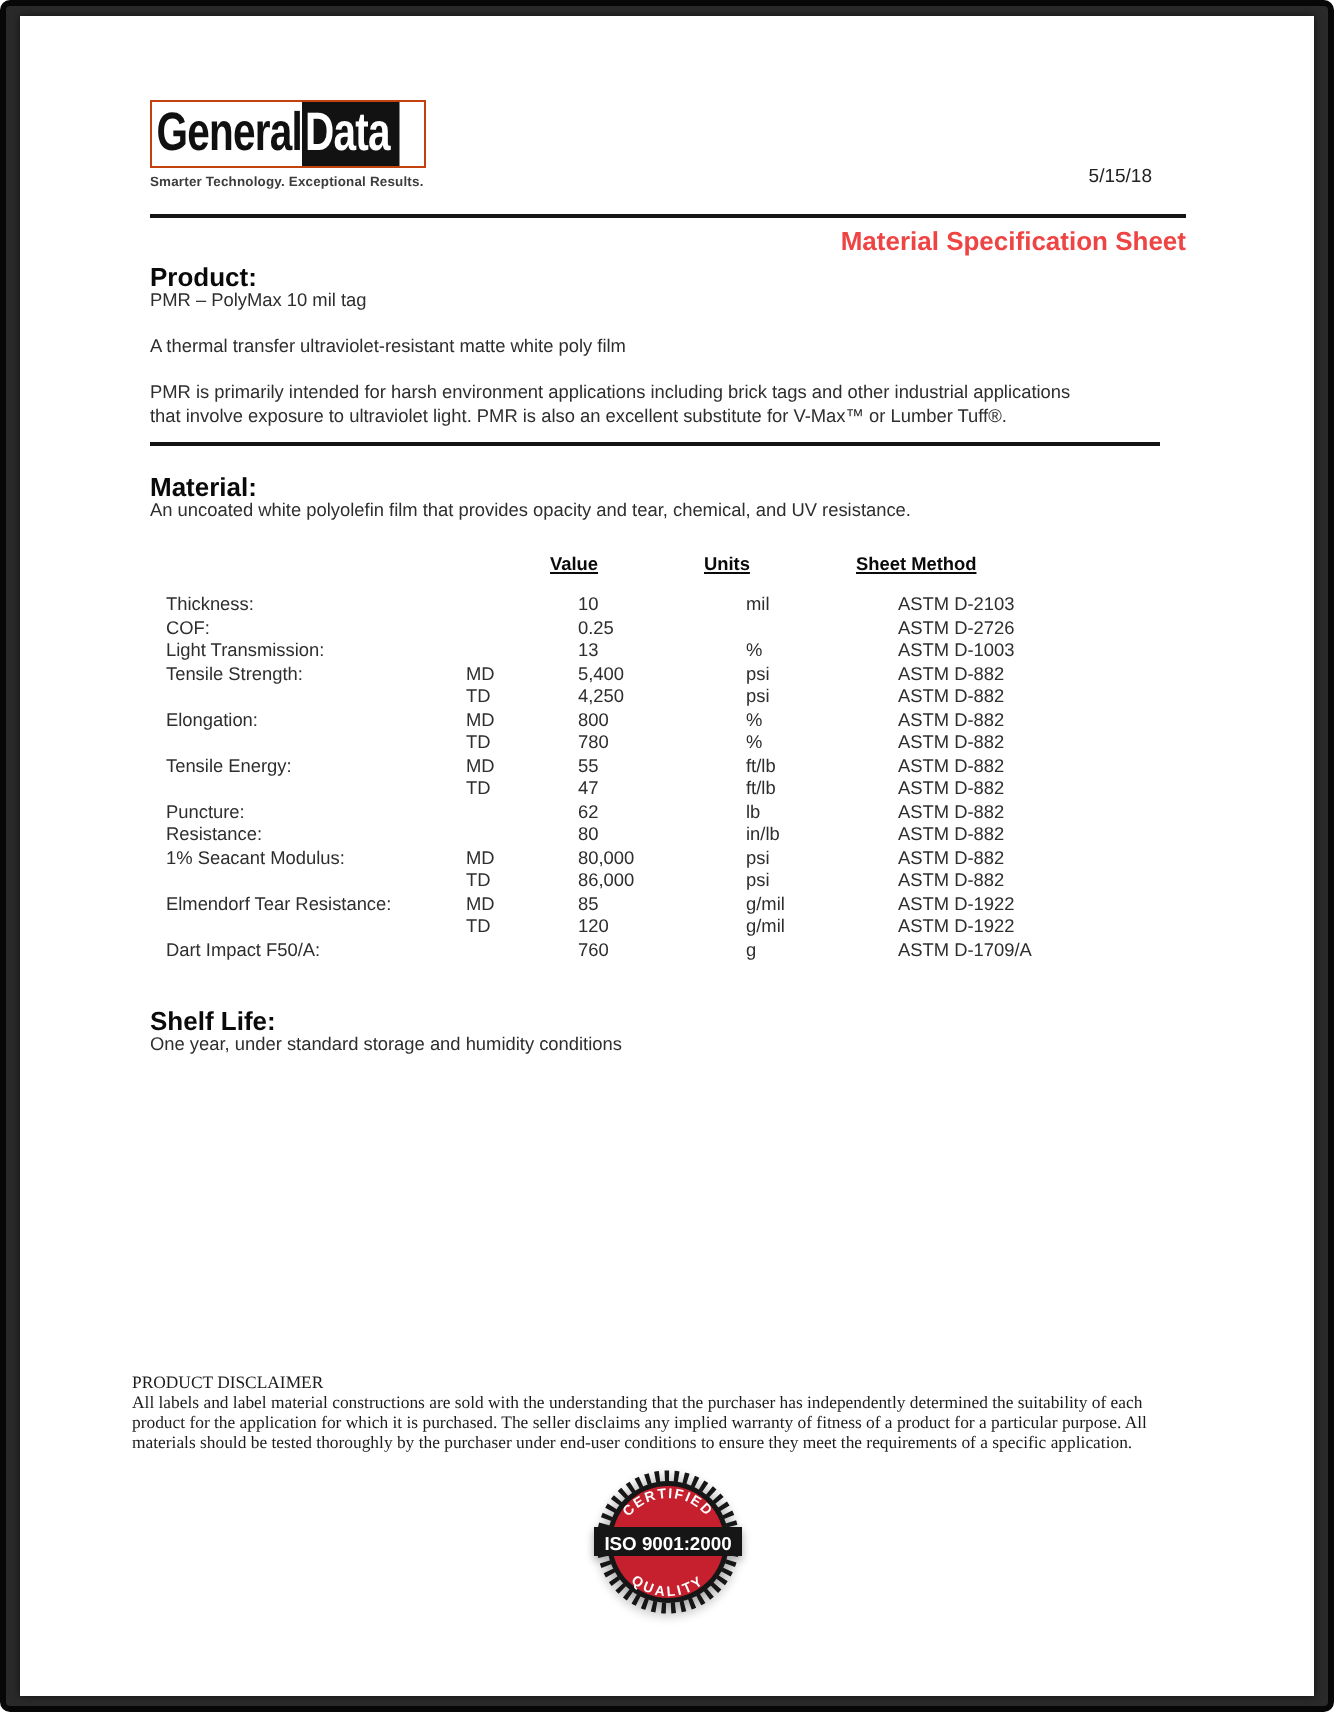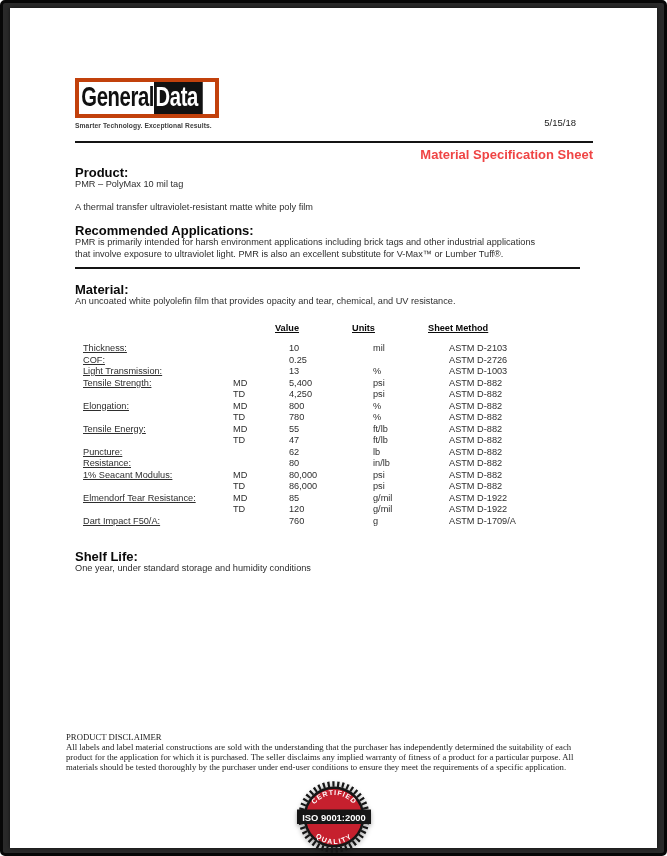--- a/index.html
+++ b/index.html
@@ -24,25 +24,24 @@
   }
   .content {
     position: absolute; left: 65px; top: 0;
     width: 518px; padding-top: 42px;
     color: #2e2e2e;
   }
   
   .logo-row { display: flex; justify-content: space-between; align-items: flex-end; }
   .logo-box {
     width: 136px; height: 32px;
-    border: 4px solid #c2410c;
+    border: 1px solid #c2410c;
     background: #ffffff;
     display: flex; align-items: stretch;
     overflow: hidden;
-    margin-top: 28px;
   }
   .logo-inner {
     display: flex; width: 182px;
     transform: scaleX(0.75); transform-origin: left top;
     font-weight: bold; font-size: 27px; line-height: 30px;
     letter-spacing: -0.5px; white-space: nowrap;
   }
   .logo-general { color: #101010; padding-left: 3px; background: #fff; }
   .logo-data { color: #ffffff; background: #121212; flex: 1; padding: 0 6px 0 2px; }
   .tagline { margin-top: 4px; font-size: 6.7px; font-weight: bold; letter-spacing: 0.1px; color: #3d3d3d; }
@@ -58,21 +57,21 @@
   .section.shelf { margin-top: 24px; }
   .sec-label { font-weight: bold; font-size: 13px; line-height: 12px; color: #0a0a0a; }
   .sec-text { font-size: 9.2px; line-height: 11.5px; }
   .multiline { white-space: pre-line; }
   
   .spec-header { margin-top: 16px; position: relative; height: 12px; font-size: 9.2px; font-weight: bold; color: #0a0a0a; }
   .spec-header span { position: absolute; top: 0; text-decoration: underline; }
   .h-value { left: 200px; } .h-units { left: 277px; } .h-method { left: 353px; }
   .spec-rows { margin-top: 8px; }
   .spec-row { display: flex; font-size: 9.2px; line-height: 11.5px; padding-left: 8px; }
-  .c-prop { width: 150px; text-decoration: underline; } .c-dir { width: 56px; } .c-val { width: 84px; }
+  .c-prop { width: 150px; } .c-dir { width: 56px; } .c-val { width: 84px; }
   .c-units { width: 76px; } .c-method { flex: 1; }
   
   .disclaimer {
     margin-top: 157px; margin-left: -9px; width: 528px;
     font-family: "Liberation Serif", "DejaVu Serif", serif;
     font-size: 8.7px; line-height: 10.3px; color: #1c1c1c;
   }
   .disclaimer-title { font-family: inherit; }
   
   .seal-row { margin-top: 7px; text-align: center; }
@@ -105,21 +104,20 @@
     <div class="section first">
       <div class="sec-label">Product:</div>
       <div class="sec-text">PMR – PolyMax 10 mil tag</div>
     </div>
 
     <div class="section">
       <div class="sec-text">A thermal transfer ultraviolet-resistant matte white poly film</div>
     </div>
 
     <div class="section apps">
-      <div class="sec-label">Recommended Applications:</div>
       <div class="sec-text multiline">PMR is primarily intended for harsh environment applications including brick tags and other industrial applications
 that involve exposure to ultraviolet light. PMR is also an excellent substitute for V-Max™ or Lumber Tuff®.</div>
     </div>
 
     <div class="rule-2"></div>
 
     <div class="section material">
       <div class="sec-label">Material:</div>
       <div class="sec-text">An uncoated white polyolefin film that provides opacity and tear, chemical, and UV resistance.</div>
     </div>

